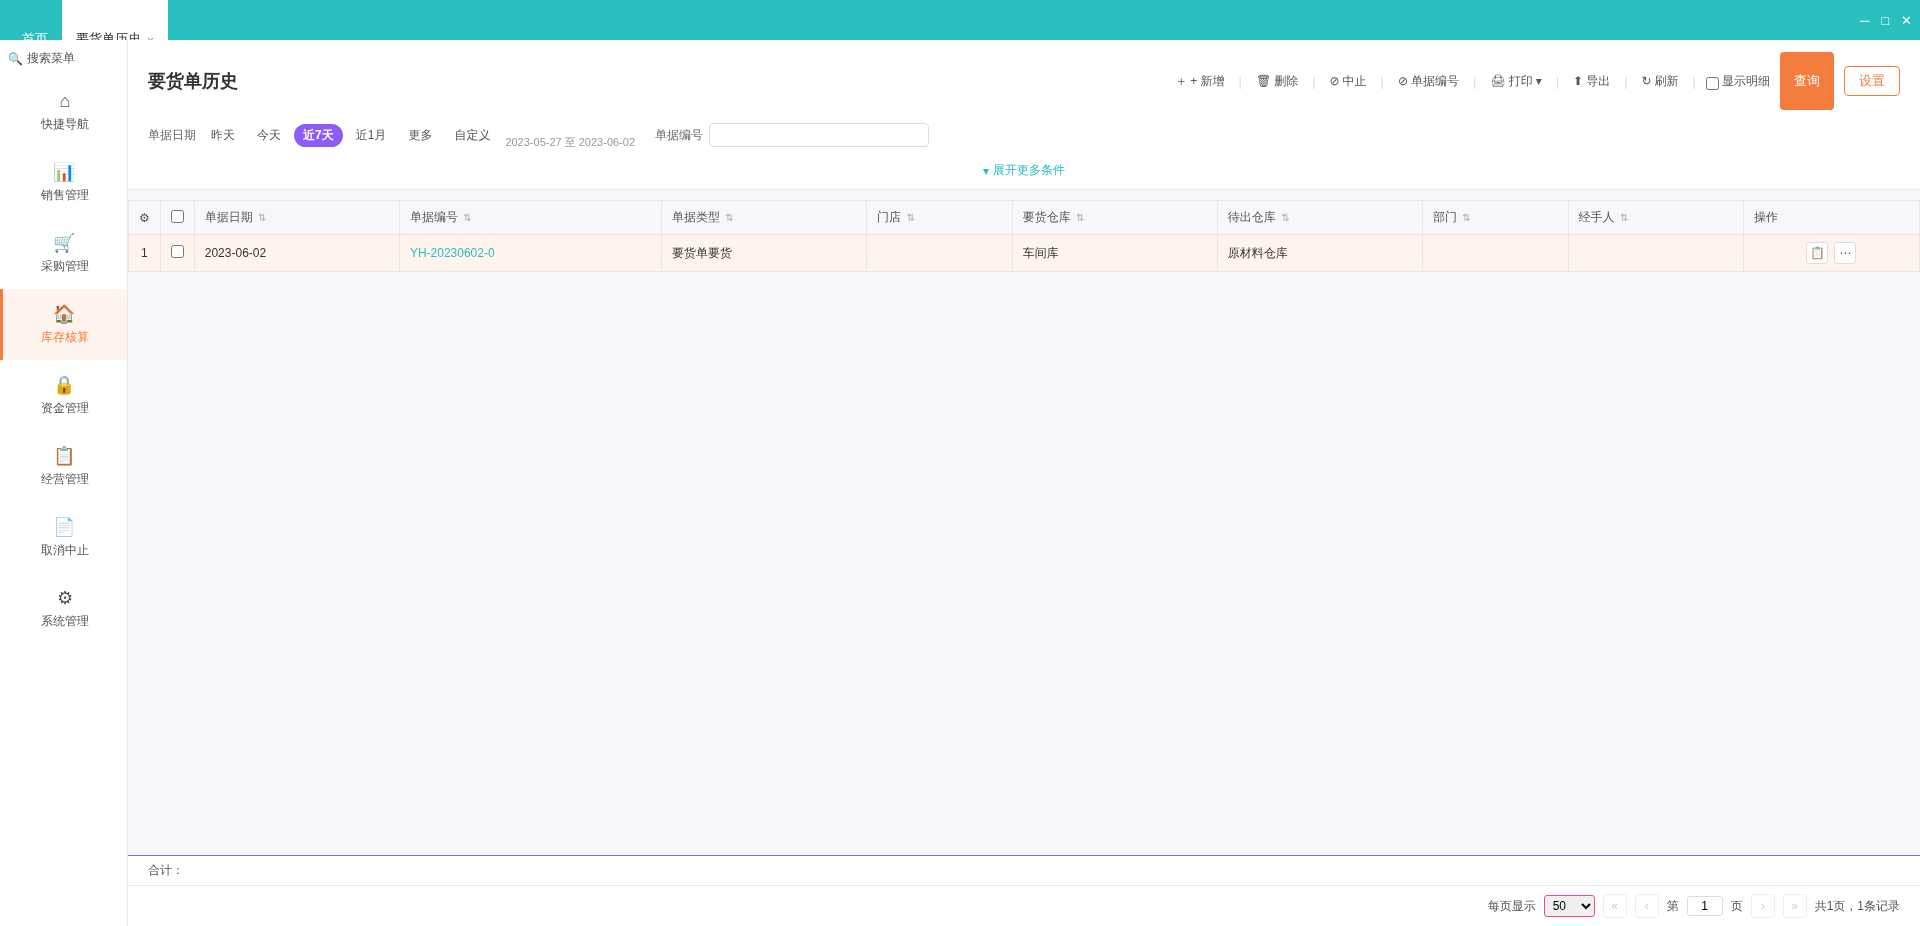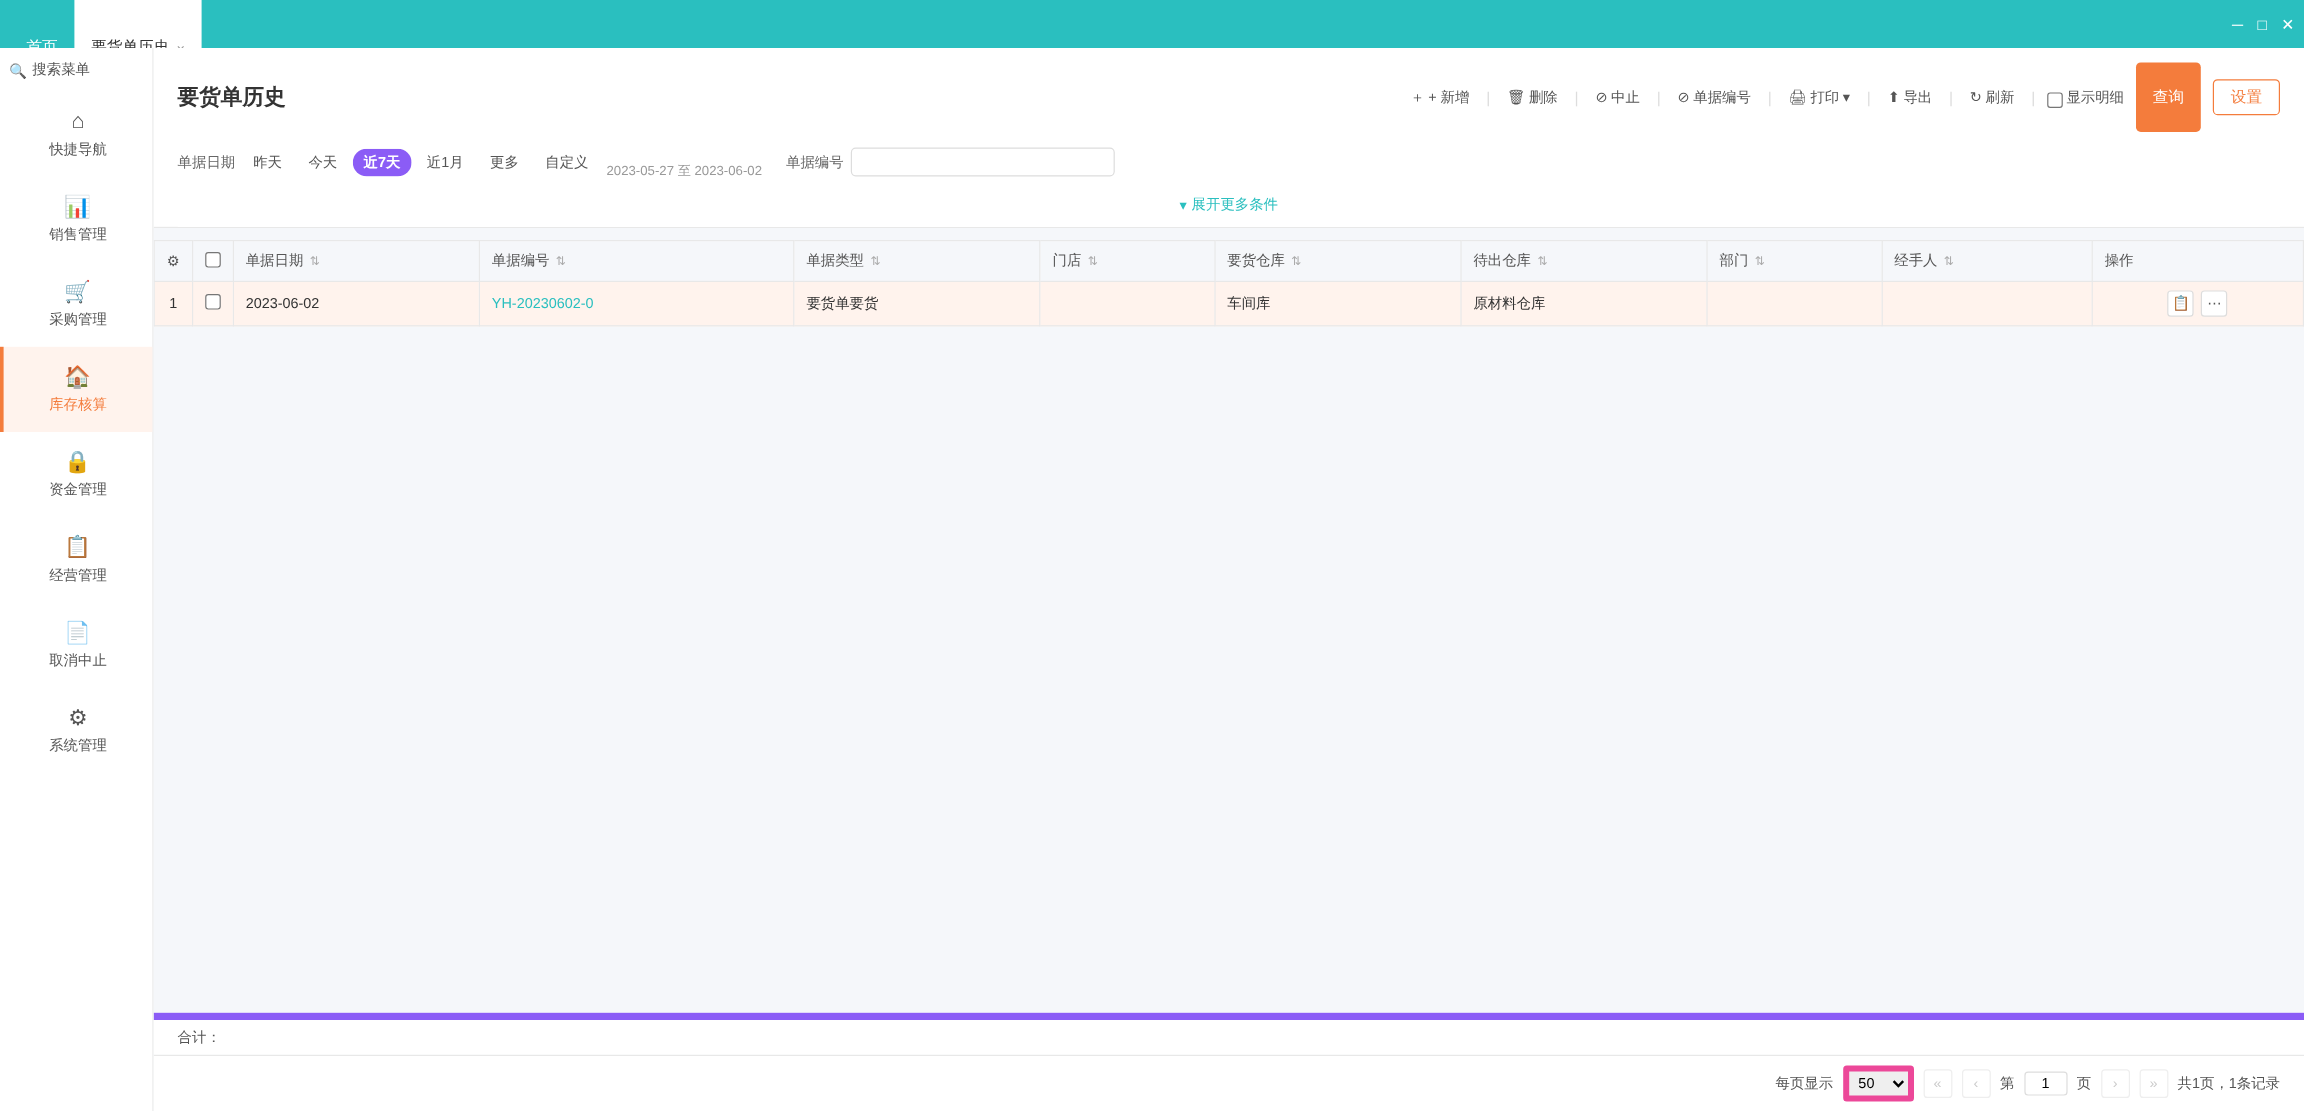--- a/index.html
+++ b/index.html
@@ -323,42 +323,42 @@
       width: 30px;
     }
     .settings-icon-cell {
       text-align: center;
       width: 30px;
     }
 
     
     .summary-bar {
       background: #fff;
-      border-top: 6px solid #8b5cf6;
+      border-top: 1px solid #8b5cf6;
       padding: 6px 20px;
       font-size: 12px;
       color: #555;
       flex-shrink: 0;
     }
 
     
     .pagination-bar {
       background: #fff;
       border-top: 1px solid #e8e8e8;
       padding: 8px 20px;
       display: flex;
       align-items: center;
       justify-content: flex-end;
       gap: 8px;
       font-size: 12px;
       color: #555;
       flex-shrink: 0;
     }
     .pagination-bar select {
-      border: 5px solid #ec4899;
+      border: 1px solid #ec4899;
       border-radius: 3px;
       padding: 2px 4px;
       font-size: 12px;
     }
     .pagination-btn {
       width: 24px;
       height: 24px;
       display: flex;
       align-items: center;
       justify-content: center;

